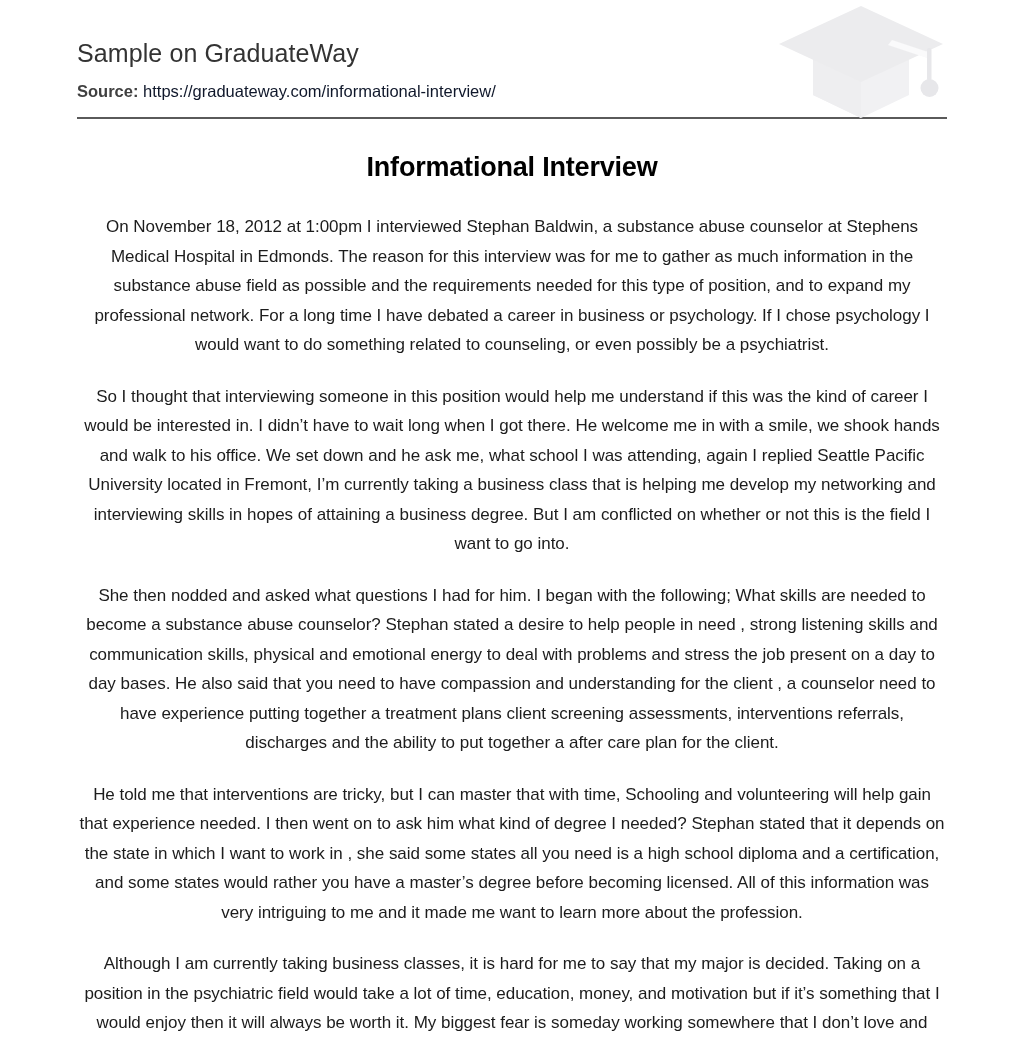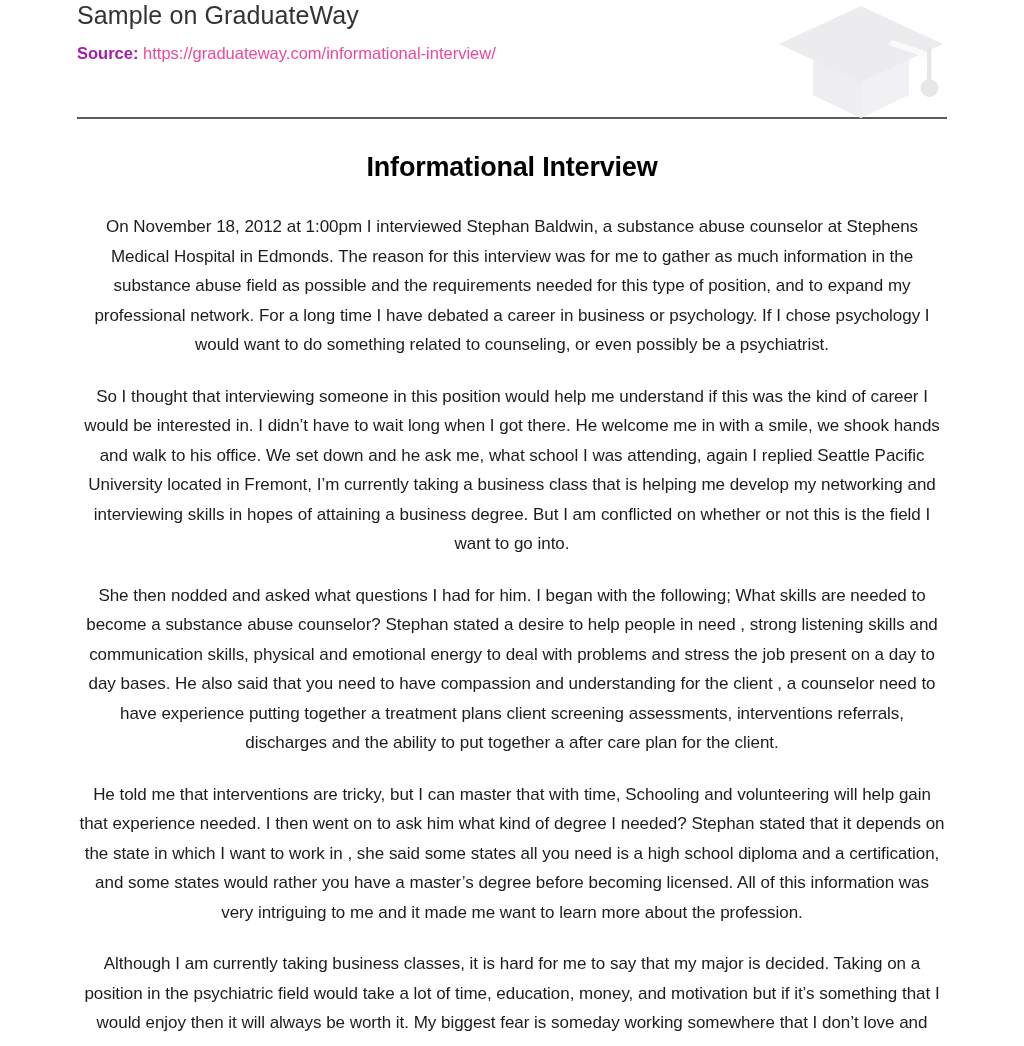--- a/index.html
+++ b/index.html
@@ -20,20 +20,21 @@
     position: relative;
     width: 1024px;
     height: 1046px;
     box-sizing: border-box;
     padding: 0 77px;
   }
 
   
   .header {
     position: relative;
+    padding-top: 38px;
     height: 117px;
     box-sizing: border-box;
   }
 
   .brand-title {
     font-size: 25px;
     font-weight: 400;
     color: #333333;
     line-height: 30px;
     letter-spacing: 0.1px;
@@ -42,25 +43,25 @@
 
   .source-line {
     margin-top: 12px;
     font-size: 16.5px;
     line-height: 22px;
     color: #3d3d3d;
     white-space: nowrap;
   }
   .source-label {
     font-weight: 700;
-    color: #a21caf;
+    color: #404040;
   }
   .source-url {
     font-weight: 400;
-    color: #ec4899;
+    color: #0f172a;
   }
 
   
   .logo {
     position: absolute;
     top: 0px;
     right: 0px;
     width: 172px;
     height: 120px;
     pointer-events: none;

